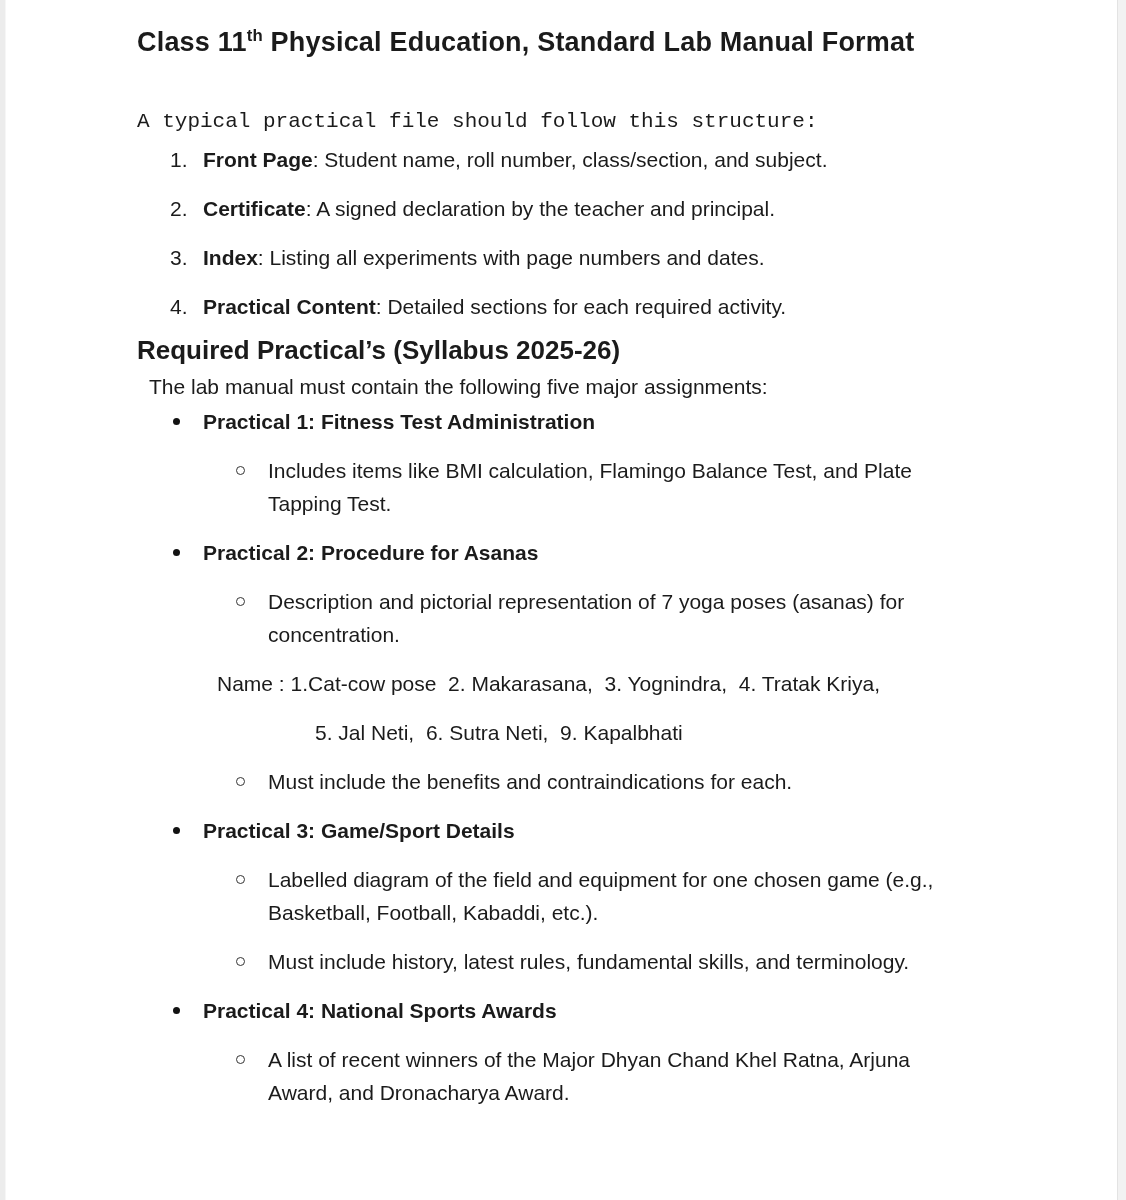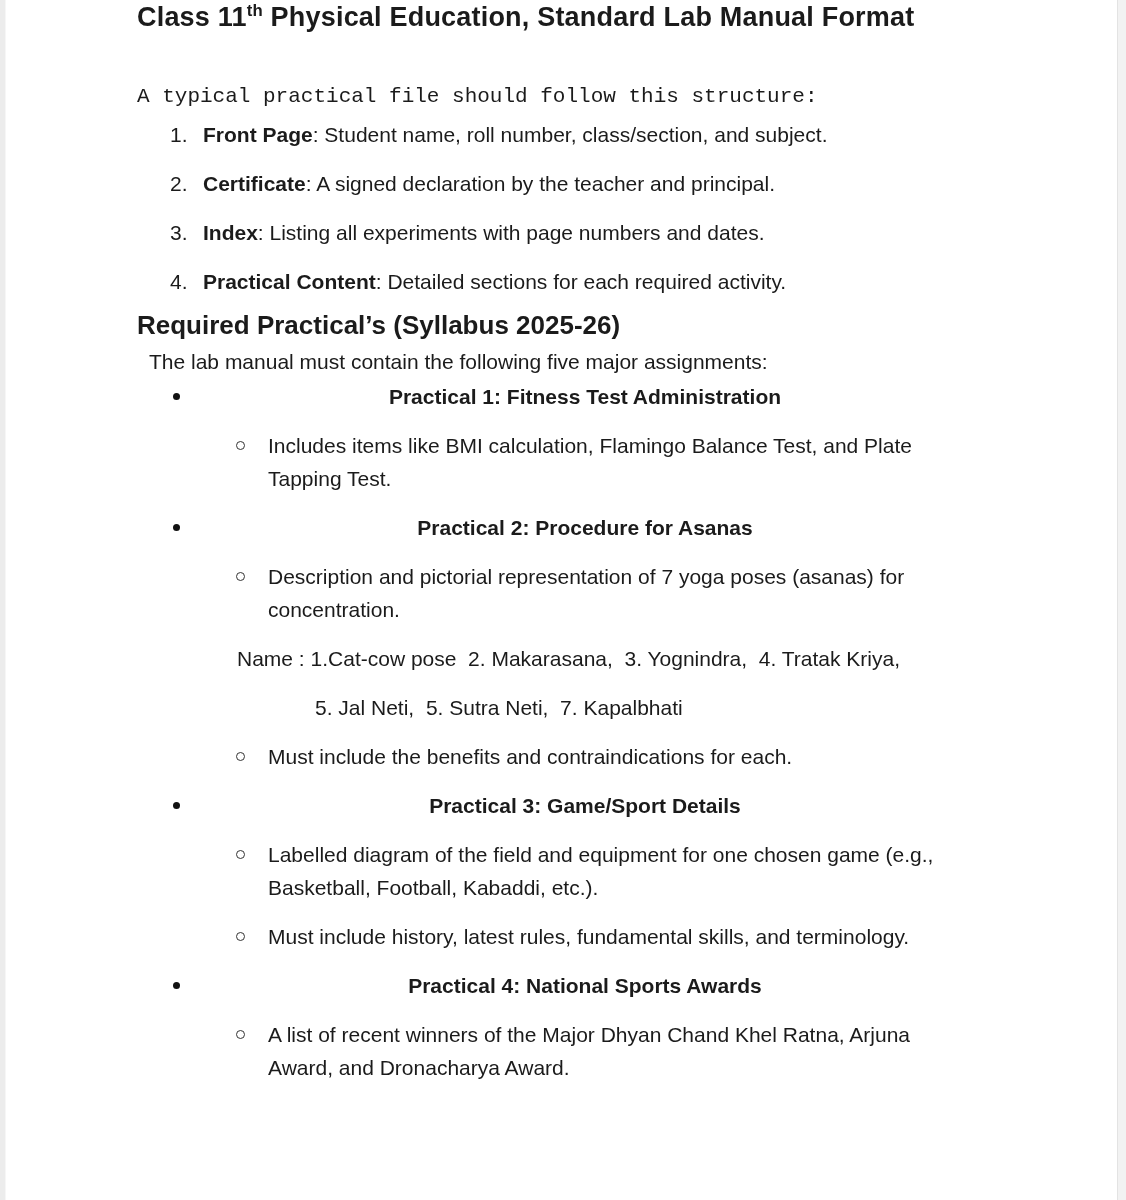--- a/index.html
+++ b/index.html
@@ -14,20 +14,21 @@
   .edge-left {
     position:absolute; left:0; top:0; bottom:0; width:5px;
     background:#ececec; border-right:1px solid #f6f6f6;
   }
   .edge-right {
     position:absolute; right:0; top:0; bottom:0; width:8px;
     background:#f2f2f2; border-left:1px solid #e3e3e3;
   }
   .content {
     position:absolute; left:137px; top:0; width:830px;
+    padding-top:25px;
     font-size:21px; line-height:33px;
   }
   h1.doc-title {
     margin:0 0 46px 0;
     font-size:27px; line-height:34px; font-weight:700;
     letter-spacing:0.2px;
     white-space:nowrap;
   }
   h1.doc-title sup { font-size:0.62em; line-height:0; }
   p { margin:0; }
@@ -39,37 +40,36 @@
   .numitem b { font-weight:700; }
   h2.section-heading {
     margin:-6px 0 3px 0;
     font-size:26px; line-height:34px; font-weight:700;
     white-space:nowrap;
   }
   .sintro { margin:0 0 2px 12px; }
   .b1 {
     position:relative; padding-left:66px; margin-bottom:16px;
     font-weight:700;
-    text-align:center;
   }
   .b1 .dot {
     position:absolute; left:36px; top:13px;
     width:7px; height:7px; border-radius:50%; background:#121212;
   }
   .b2 {
     position:relative; padding-left:131px; margin-bottom:16px;
   }
   .b2 .ring {
     position:absolute; left:99px; top:12px;
     width:7px; height:7px; border-radius:50%;
     border:1.5px solid #343434; background:transparent;
   }
   .b2 b { font-weight:700; }
   .nameline { margin:0 0 16px 0; white-space:pre-wrap; }
-  .nameline.nl1 { margin-left:100px; }
+  .nameline.nl1 { margin-left:80px; }
   .nameline.nl2 { margin-left:178px; }
 </style>
 </head>
 <body>
 
 <div class="edge-left"></div>
 <div class="edge-right"></div>
 
 <div class="content">
 
@@ -107,21 +107,21 @@
 
   <div class="b1">
     <span class="dot"></span>
     <span>Practical 2: Procedure for Asanas</span>
   </div>
   <div class="b2">
     <span class="ring"></span>
     <span>Description and pictorial representation of 7 yoga poses (asanas) for concentration.</span>
   </div>
   <p class="nameline nl1">Name : 1.Cat-cow pose  2. Makarasana,  3. Yognindra,  4. Tratak Kriya,</p>
-  <p class="nameline nl2">5. Jal Neti,  5. Sutra Neti,  7. Kapalbhati</p>
+  <p class="nameline nl2">5. Jal Neti,  6. Sutra Neti,  9. Kapalbhati</p>
   <div class="b2">
     <span class="ring"></span>
     <span>Must include the benefits and contraindications for each.</span>
   </div>
 
   <div class="b1">
     <span class="dot"></span>
     <span>Practical 3: Game/Sport Details</span>
   </div>
   <div class="b2">

